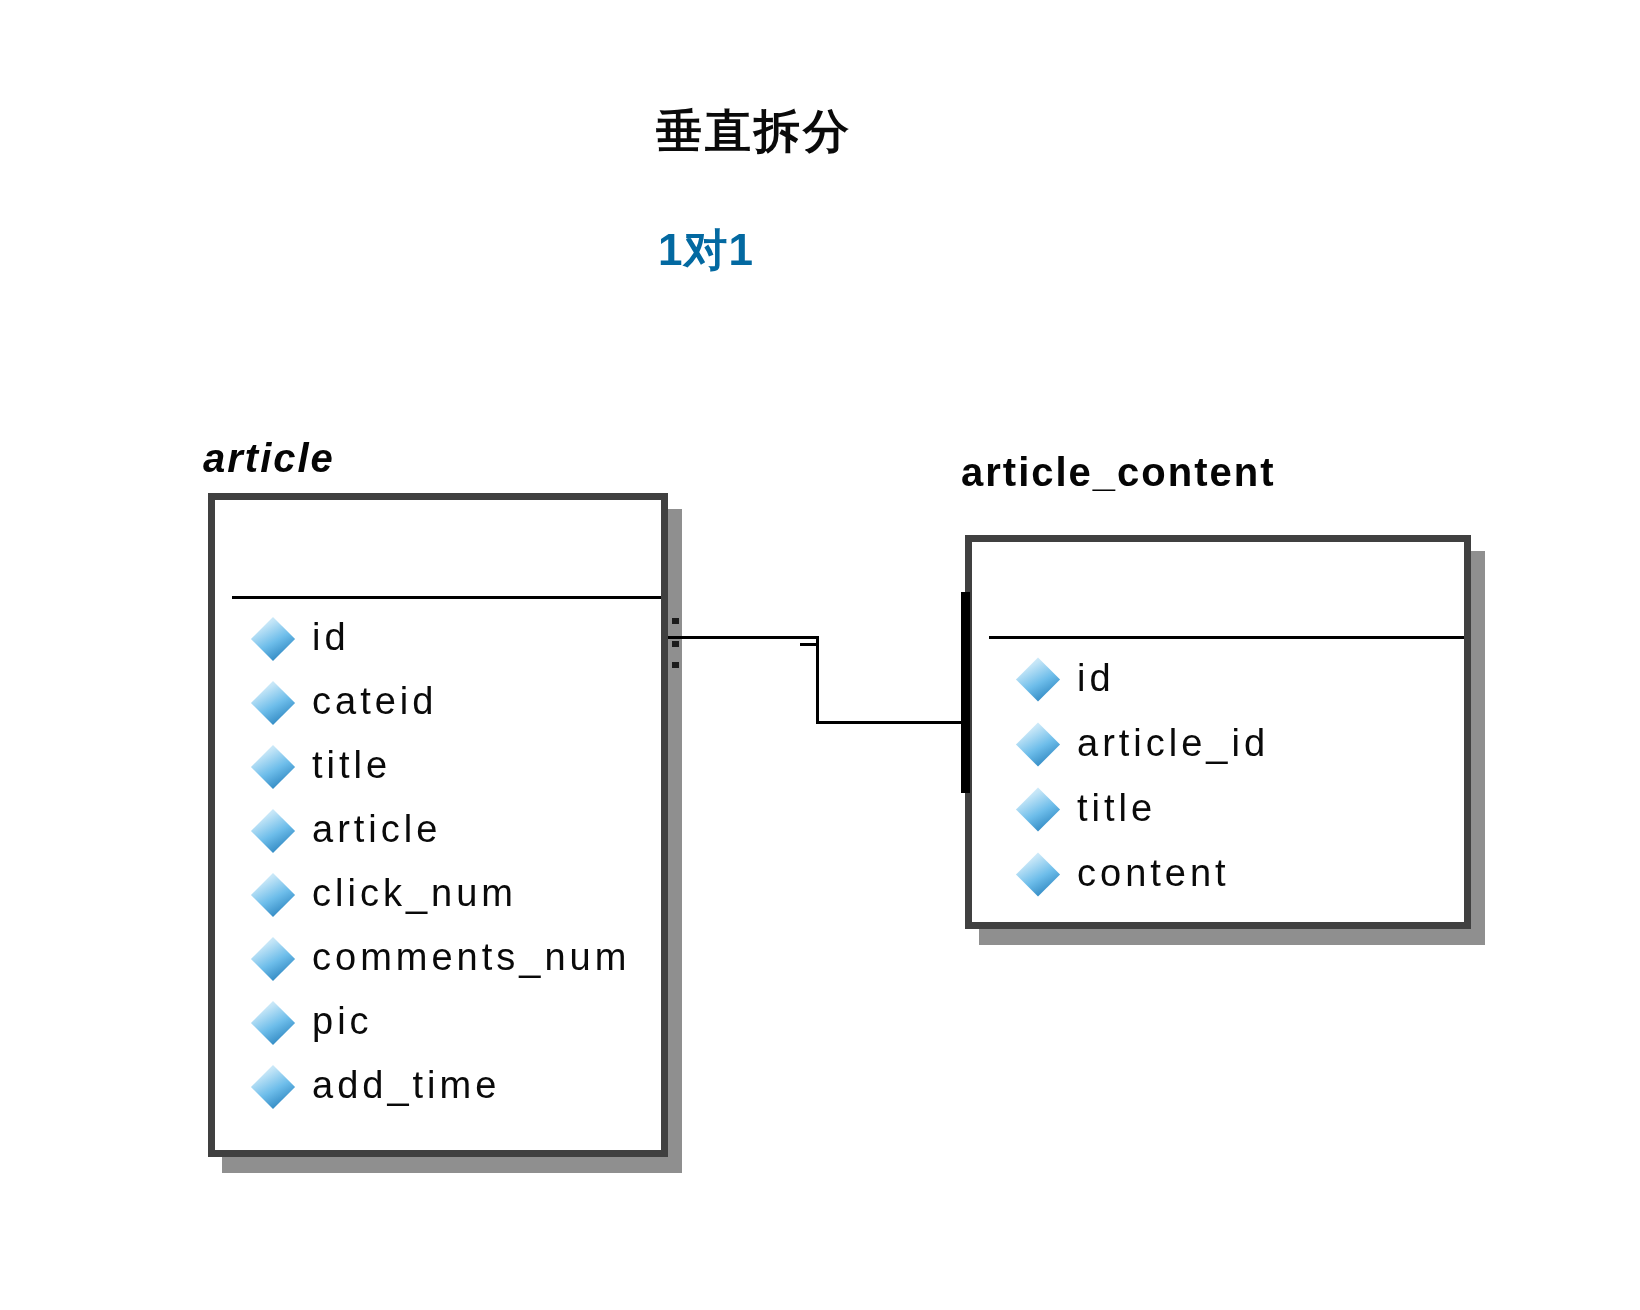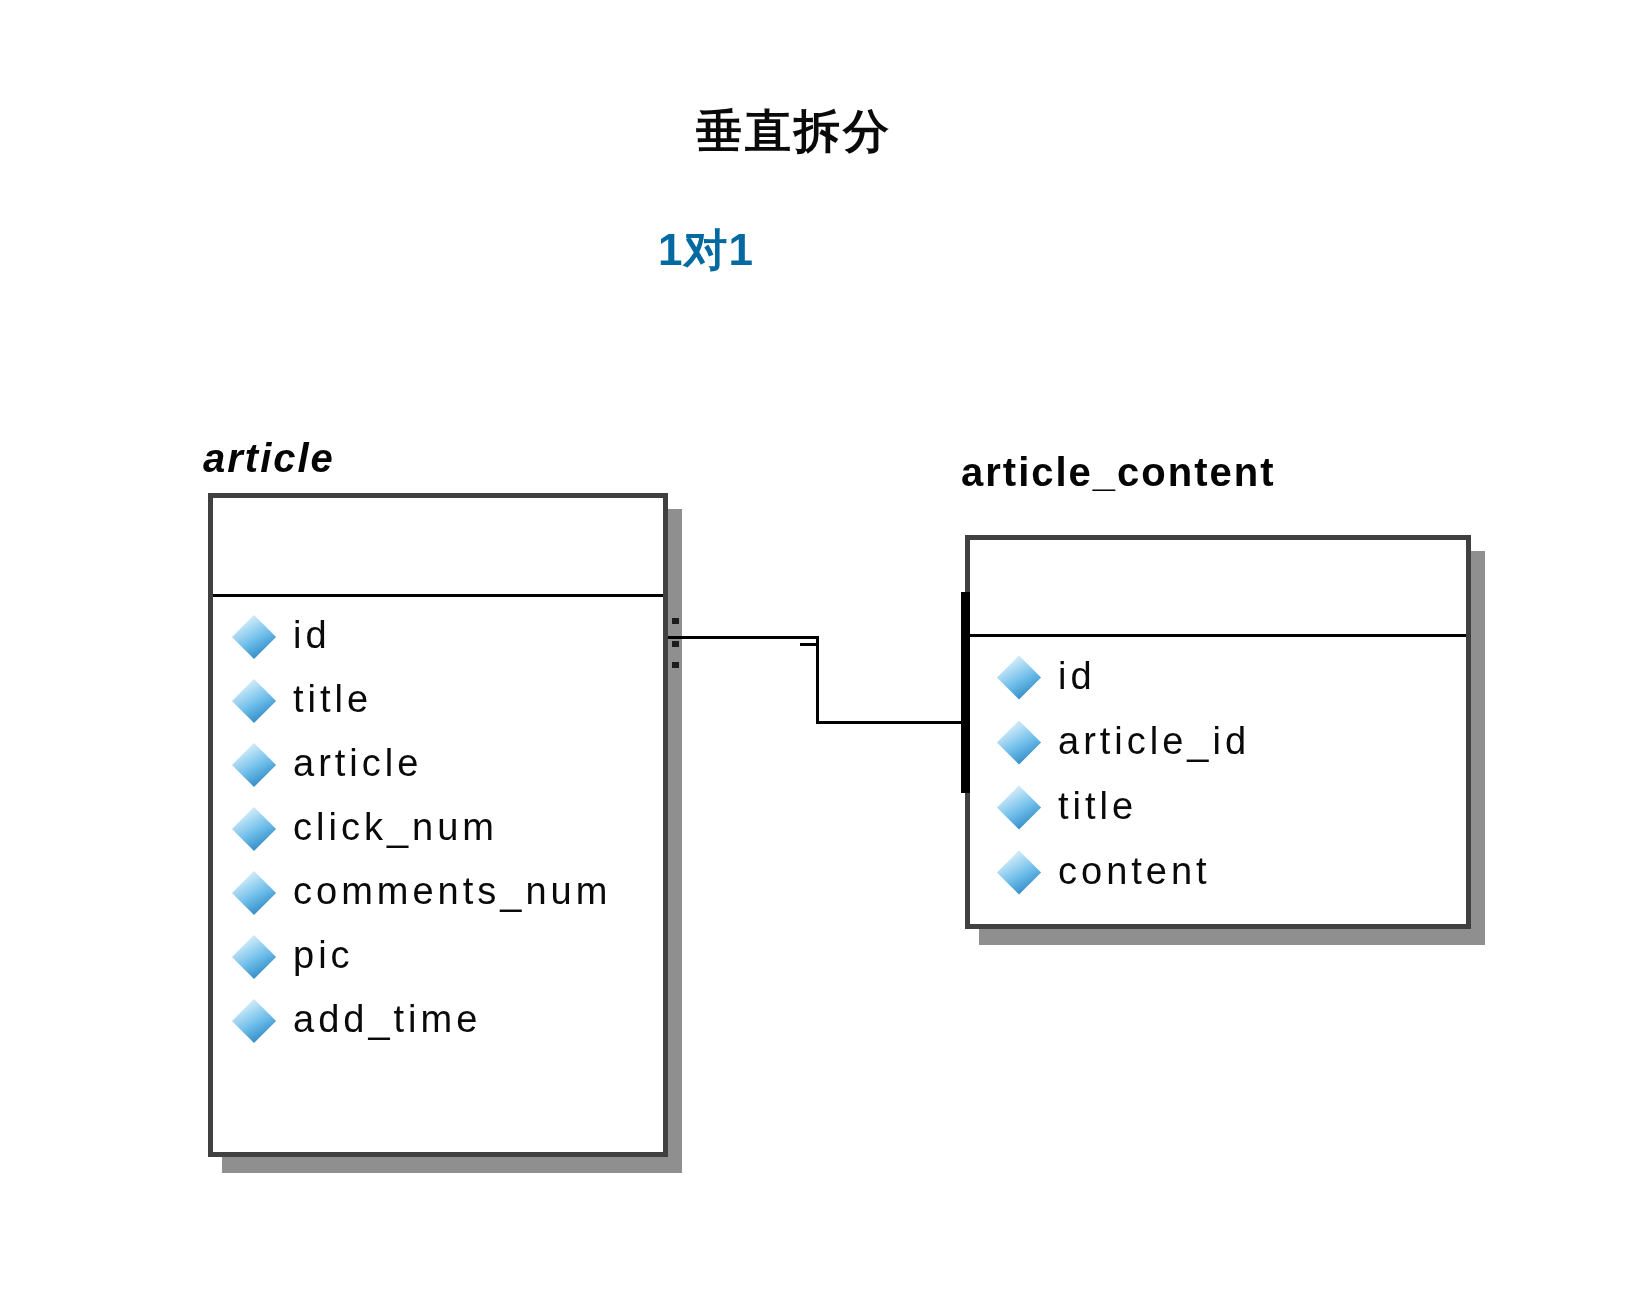--- a/index.html
+++ b/index.html
@@ -2,35 +2,36 @@
 <html><head>
 <meta charset="utf-8">
 <style>
   html,body{margin:0;padding:0;}
   body{
     width:1640px;height:1310px;position:relative;background:#ffffff;overflow:hidden;
     font-family:"Liberation Sans","DejaVu Sans",sans-serif;color:#000;
   }
   .heading-main{
     position:absolute;left:656px;top:104px;font-size:46px;line-height:1.2;
-    font-weight:700;letter-spacing:3px;color:#0a0a0a;white-space:nowrap;margin-left:40px;
+    font-weight:700;letter-spacing:3px;color:#0a0a0a;white-space:nowrap;
   }
   .heading-sub{
     position:absolute;left:658px;top:224px;font-size:44px;line-height:1.2;
     font-weight:700;letter-spacing:1px;color:#0369a1;white-space:nowrap;
   }
   .tbl-title{
     position:absolute;font-size:40px;font-weight:700;letter-spacing:2px;
     color:#050505;white-space:nowrap;
   }
   #article-title{left:203px;top:436px;font-style:italic;}
   #content-title{left:961px;top:450px;}
   .tbl{
-    position:absolute;background:#ffffff;border:5px solid #404040;box-sizing:border-box;
+    position:absolute;background:#ffffff;border:7px solid #404040;box-sizing:border-box;
     box-shadow:14px 16px 0 0 #8f8f8f;
+    padding-left:17px;
   }
   #article-box{left:208px;top:493px;width:460px;height:664px;}
   #content-box{left:965px;top:535px;width:506px;height:394px;}
   .head-compartment{border-bottom:3px solid #000;background:#fff;}
   #article-box .head-compartment{height:96px;}
   #content-box .head-compartment{height:94px;}
   .rows{padding-top:8px;}
   .row{display:flex;align-items:center;height:64px;padding-left:18px;}
   #content-box .row{height:65px;padding-left:26px;}
   .diamond{
@@ -63,20 +64,24 @@
 <div class="tbl-title" id="article-title">article</div>
 <div class="tbl" id="article-box">
   <div class="head-compartment"></div>
   <div class="rows">
 
       <div class="row">
         <span class="diamond"></span>
         <span class="flabel">id</span>
       </div>
 
+      <div class="row">
+        <span class="diamond"></span>
+        <span class="flabel">cateid</span>
+      </div>
 
       <div class="row">
         <span class="diamond"></span>
         <span class="flabel">title</span>
       </div>
 
       <div class="row">
         <span class="diamond"></span>
         <span class="flabel">article</span>
       </div>

